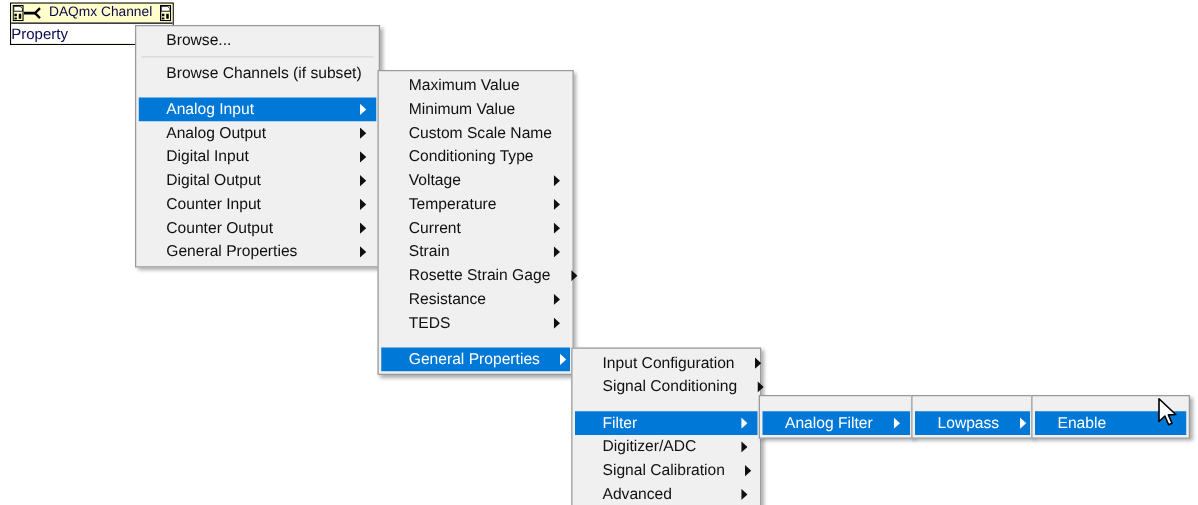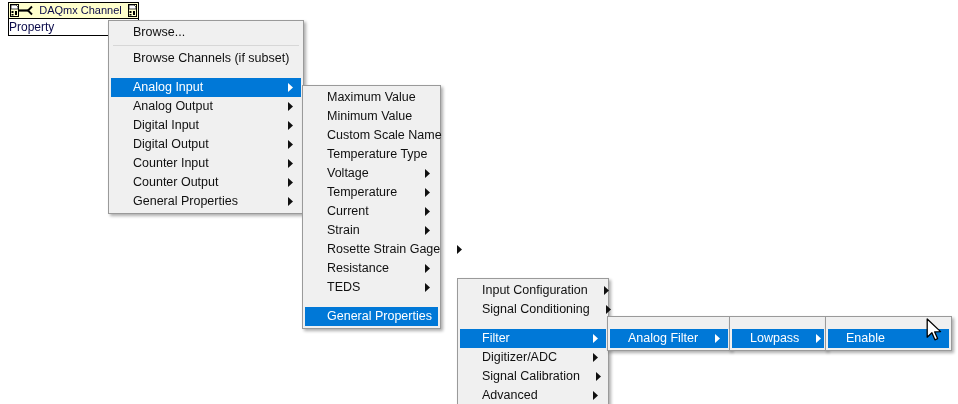--- a/index.html
+++ b/index.html
@@ -114,21 +114,21 @@
   }
   .menu-item .arrow svg { display: block; }
   .menu-sep {
     height: 1px;
     background: #d7d7d7;
     margin: 3px 2px 3px 2px;
   }
 
   
   #menu-root      { left: 108px; top: 20px;  width: 196px; }
-  #menu-analog-in { left: 302px; top: 85px;  width: 139px; }
+  #menu-analog-in { left: 302px; top: 56px;  width: 157px; }
   #menu-genprops  { left: 457px; top: 278px; width: 152px; }
   #menu-filter    { left: 607px; top: 316px; width: 124px; }
   #menu-analogfil { left: 729px; top: 316px; width: 98px;  }
   #menu-lowpass   { left: 825px; top: 316px; width: 127px; }
 
   #menu-filter .menu-item,
   #menu-analogfil .menu-item,
   #menu-lowpass .menu-item { padding-left: 18px; }
 
   
@@ -249,21 +249,21 @@
     <div class="menu-item">
       <span class="label">Maximum Value</span>
     </div>
     <div class="menu-item">
       <span class="label">Minimum Value</span>
     </div>
     <div class="menu-item">
       <span class="label">Custom Scale Name</span>
     </div>
     <div class="menu-item">
-      <span class="label">Temperature Type</span>
+      <span class="label">Conditioning Type</span>
     </div>
     <div class="menu-item">
       <span class="label">Voltage</span>
       <span class="arrow">
         <svg width="5" height="9" viewBox="0 0 5 9">
           <path d="M0 0 L5 4.5 L0 9 Z" fill="currentColor"></path>
         </svg>
       </span>
     </div>
     <div class="menu-item">

